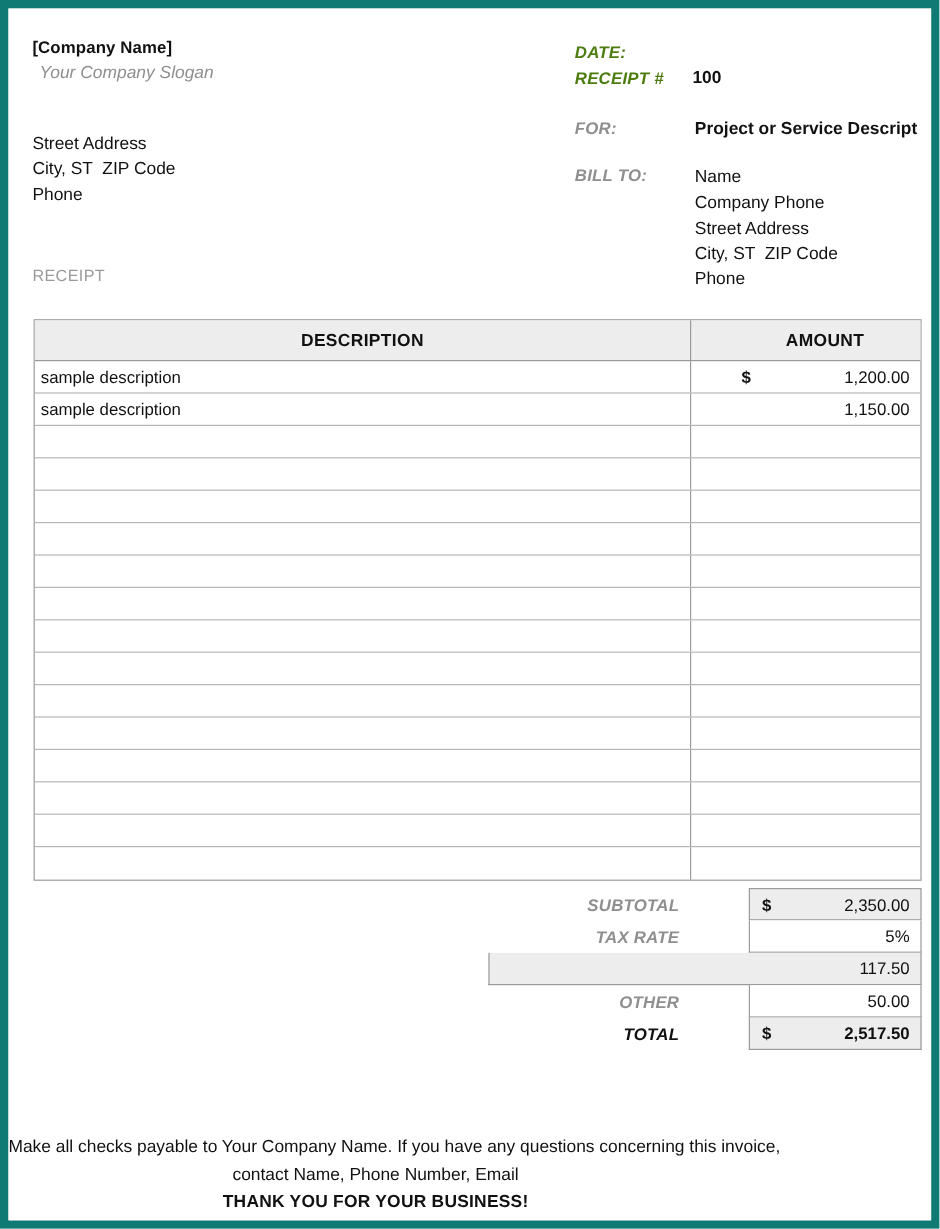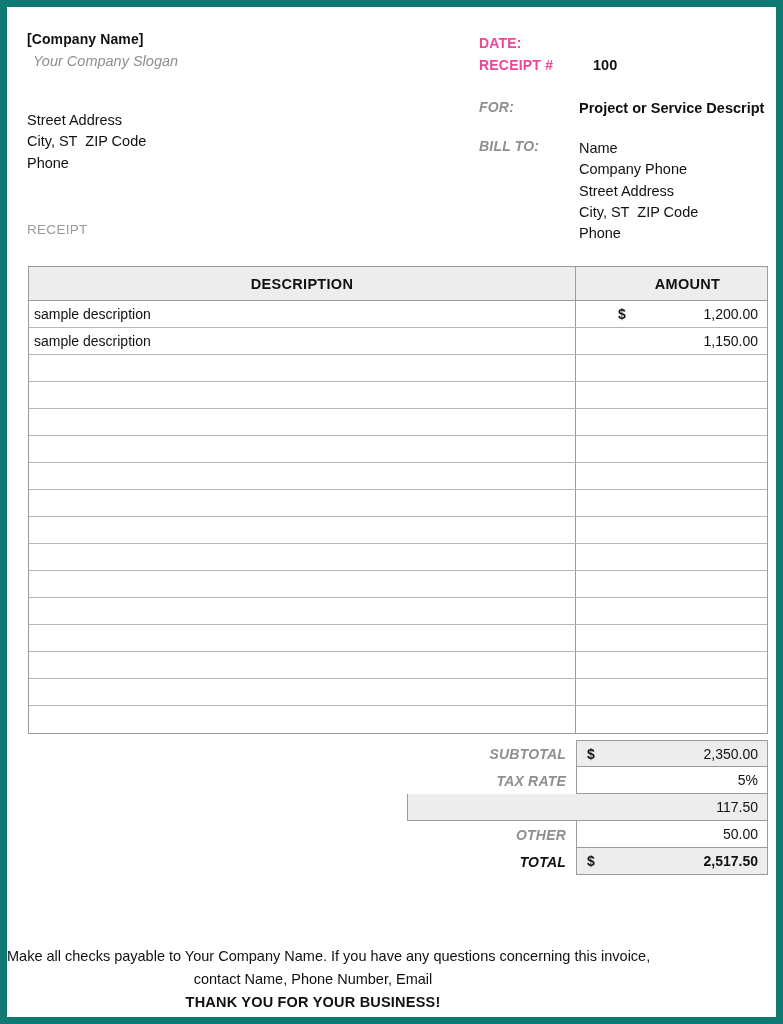--- a/index.html
+++ b/index.html
@@ -81,33 +81,33 @@
   }
   .meta-row {
     position: relative;
     display: block;
     height: 21.5px;
     white-space: nowrap;
   }
   .meta-label {
     display: inline-block;
     font-size: 14px;
-    font-weight: bold;
-    color: #ec4899;
+    font-style: italic;
+    font-weight: bold;
+    color: #4d7c0f;
     letter-spacing: 0.2px;
     vertical-align: top;
   }
   .meta-label.w-date { width: 98px; }
   .meta-value {
     display: inline-block;
     font-size: 14.5px;
     font-weight: bold;
     color: #111111;
     vertical-align: top;
-    margin-left: 16px;
   }
   .blk-for {
     position: absolute;
     left: 472px;
     top: 92px;
     width: 300px;
     white-space: nowrap;
   }
   .blk-billto {
     position: absolute;
@@ -209,20 +209,21 @@
   #totals {
     position: absolute;
     left: 400px;
     top: 733px;
     width: 361px;
   }
   .trow {
     display: flex;
     align-items: stretch;
     height: 27px;
+    gap: 48px;
   }
   .t-label {
     width: 169px;
     box-sizing: border-box;
     display: flex;
     align-items: center;
     justify-content: flex-end;
     padding-right: 10px;
     font-size: 14px;
     font-style: italic;

